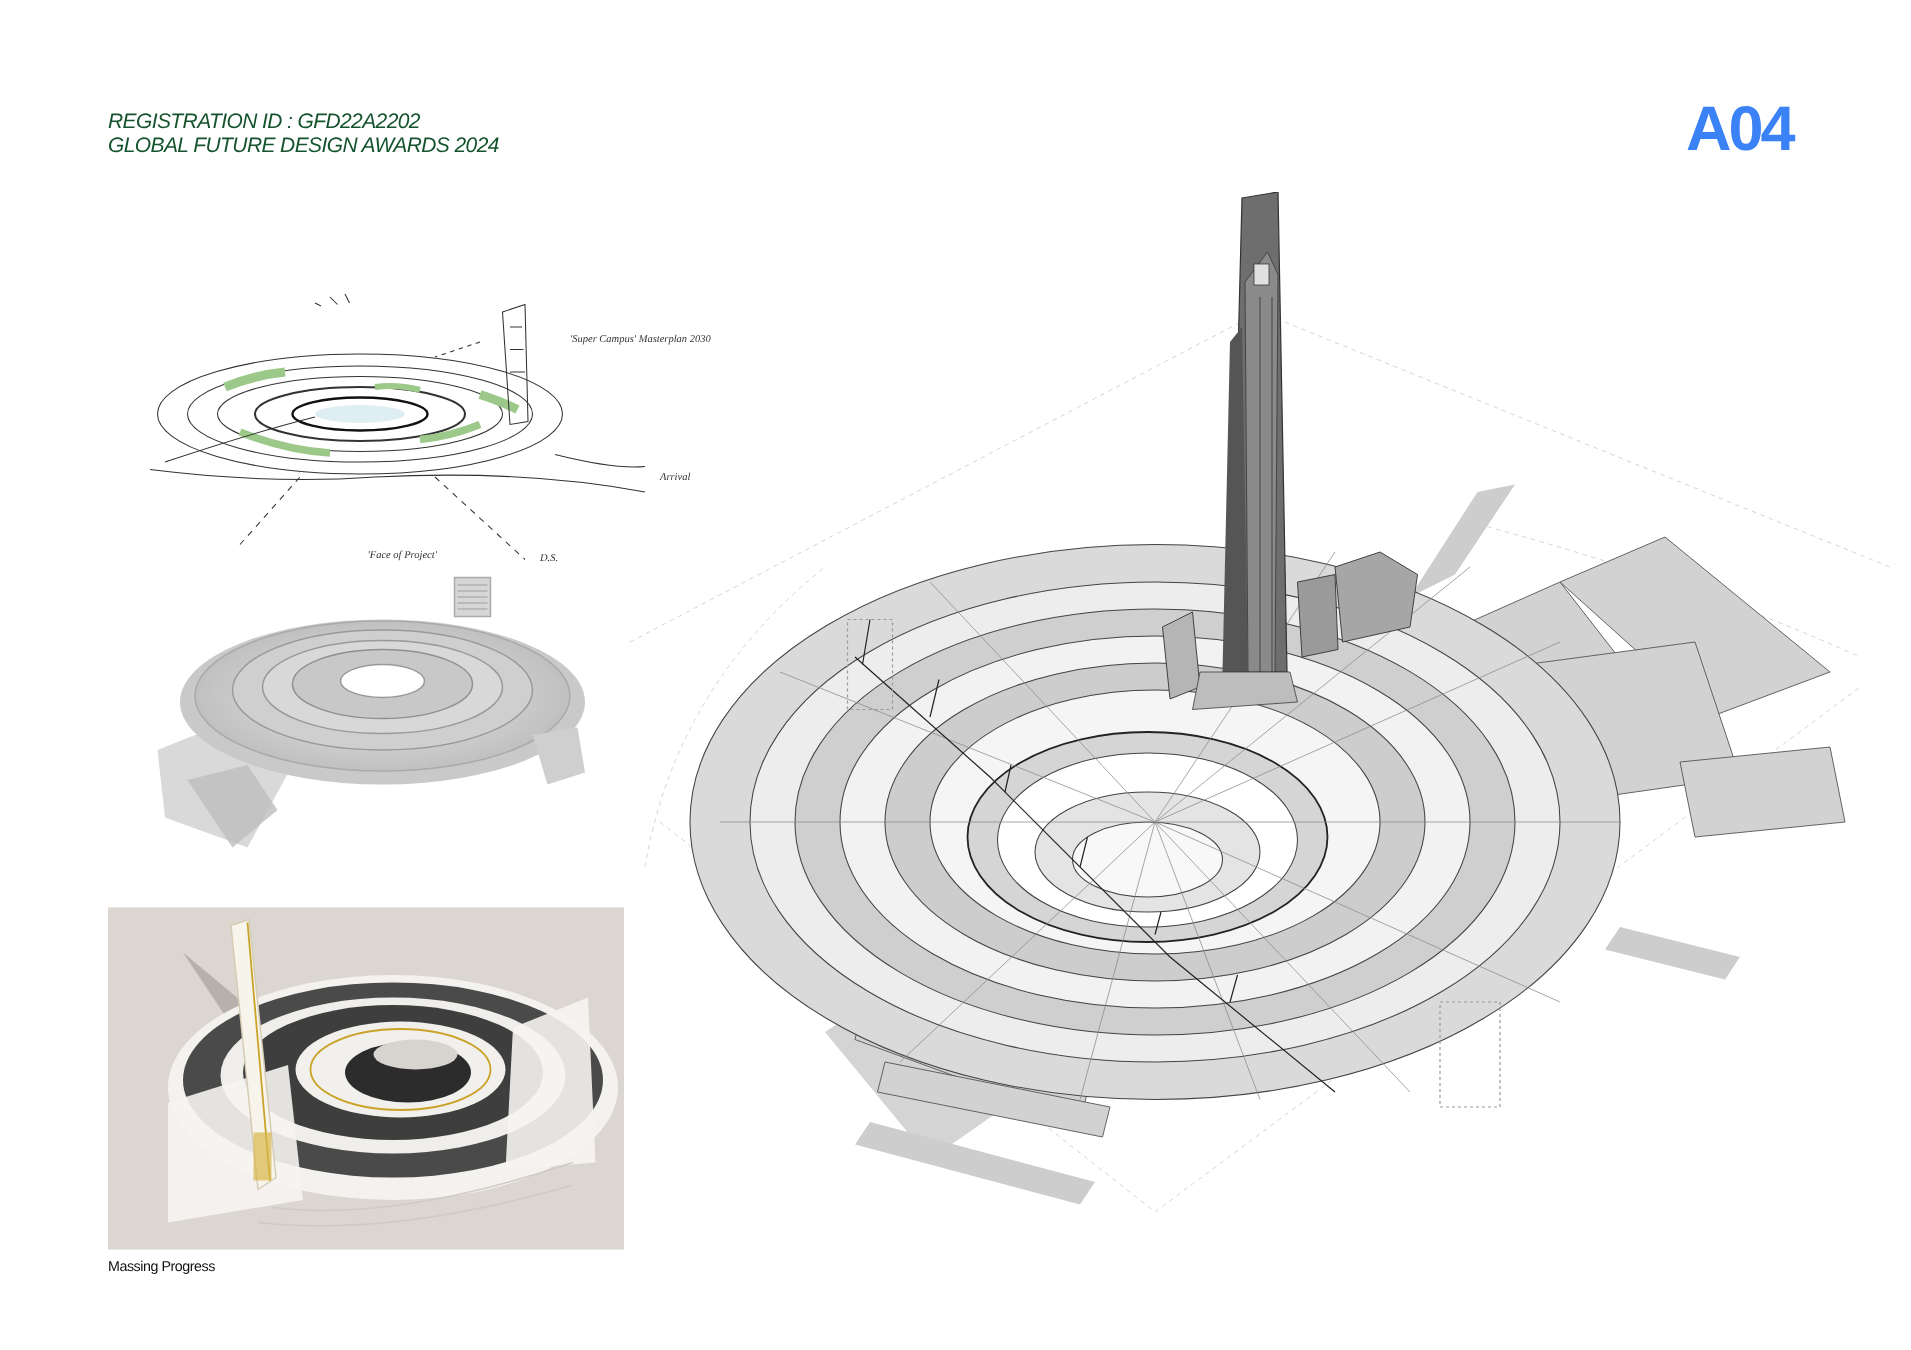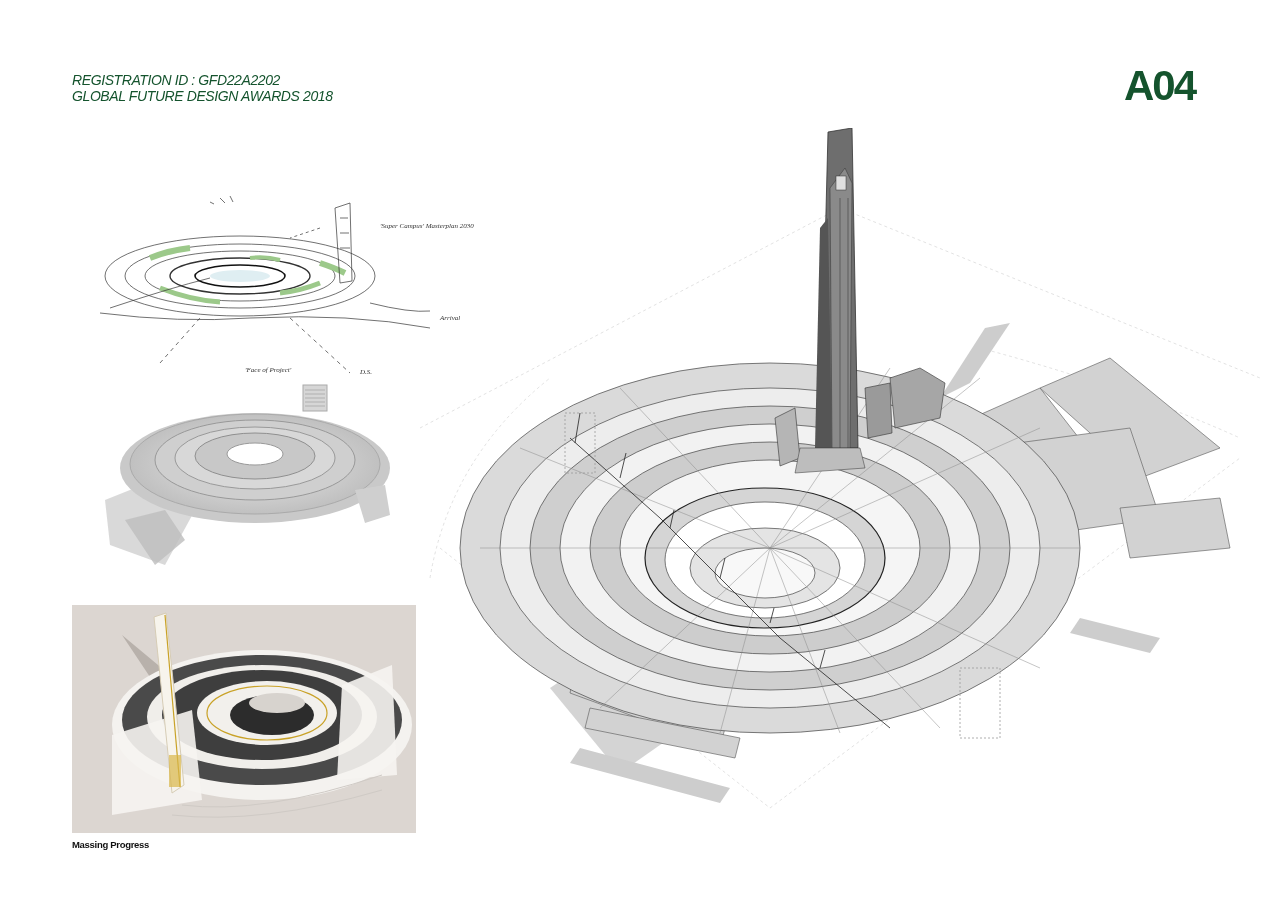--- a/index.html
+++ b/index.html
@@ -1,32 +1,32 @@
 <!DOCTYPE html>
 <html><head>
 <meta charset="utf-8">
 <style>
   html,body{margin:0;padding:0;background:#ffffff;}
   body{width:1274px;height:900px;position:relative;overflow:hidden;font-family:"Liberation Sans",sans-serif;}
   .header-text{position:absolute;left:72px;top:72px;font-style:italic;font-size:14px;line-height:16px;color:#14532d;letter-spacing:-0.4px;}
-  .sheet-no{position:absolute;left:1124px;top:62px;font-weight:bold;font-size:42px;letter-spacing:-2px;color:#14532d;line-height:48px;}
+  .sheet-no{position:absolute;left:1124px;top:62px;font-weight:bold;font-size:42px;letter-spacing:-2px;color:#3b82f6;line-height:48px;}
   .panel{position:absolute;}
   #sketch{left:90px;top:188px;width:400px;height:195px;}
   #massing{left:85px;top:380px;width:320px;height:195px;}
   #render{left:72px;top:605px;width:344px;height:228px;background:#dcd6d1;overflow:hidden;}
-  .caption{position:absolute;left:72px;top:839px;font-weight:bold;font-size:9.5px;color:#111;letter-spacing:-0.3px;}
+  .caption{position:absolute;left:72px;top:839px;font-weight:normal;font-size:9.5px;color:#111;letter-spacing:-0.3px;}
   #axo{left:420px;top:128px;width:850px;height:730px;}
   svg{display:block;}
 </style>
 </head>
 <body>
 
 <div class="header-text">
   <div>REGISTRATION ID : GFD22A2202</div>
-  <div>GLOBAL FUTURE DESIGN AWARDS 2018</div>
+  <div>GLOBAL FUTURE DESIGN AWARDS 2024</div>
 </div>
 
 <div class="sheet-no">A04</div>
 
 <div class="panel" id="sketch">
   <svg width="400" height="195" viewBox="0 0 400 195" fill="none" stroke="#333" stroke-width="0.7">
     <ellipse cx="150" cy="88" rx="135" ry="40"></ellipse>
     <ellipse cx="150" cy="88" rx="115" ry="32"></ellipse>
     <ellipse cx="150" cy="88" rx="95" ry="25"></ellipse>
     <ellipse cx="150" cy="88" rx="70" ry="18" stroke-width="1.4"></ellipse>

